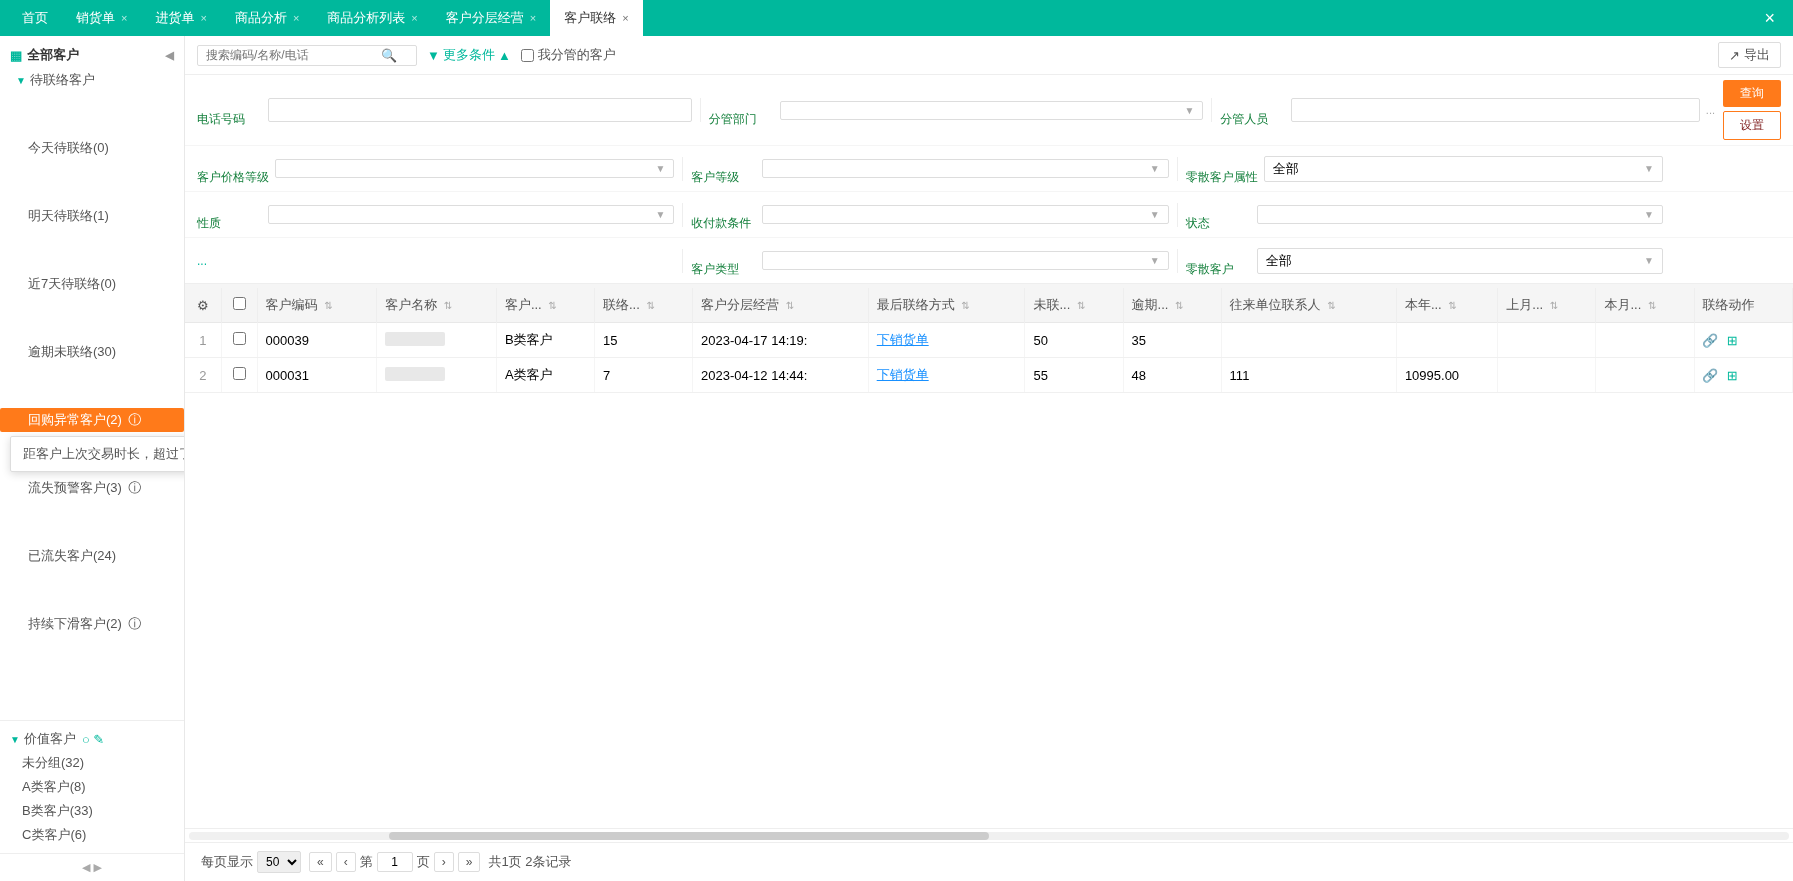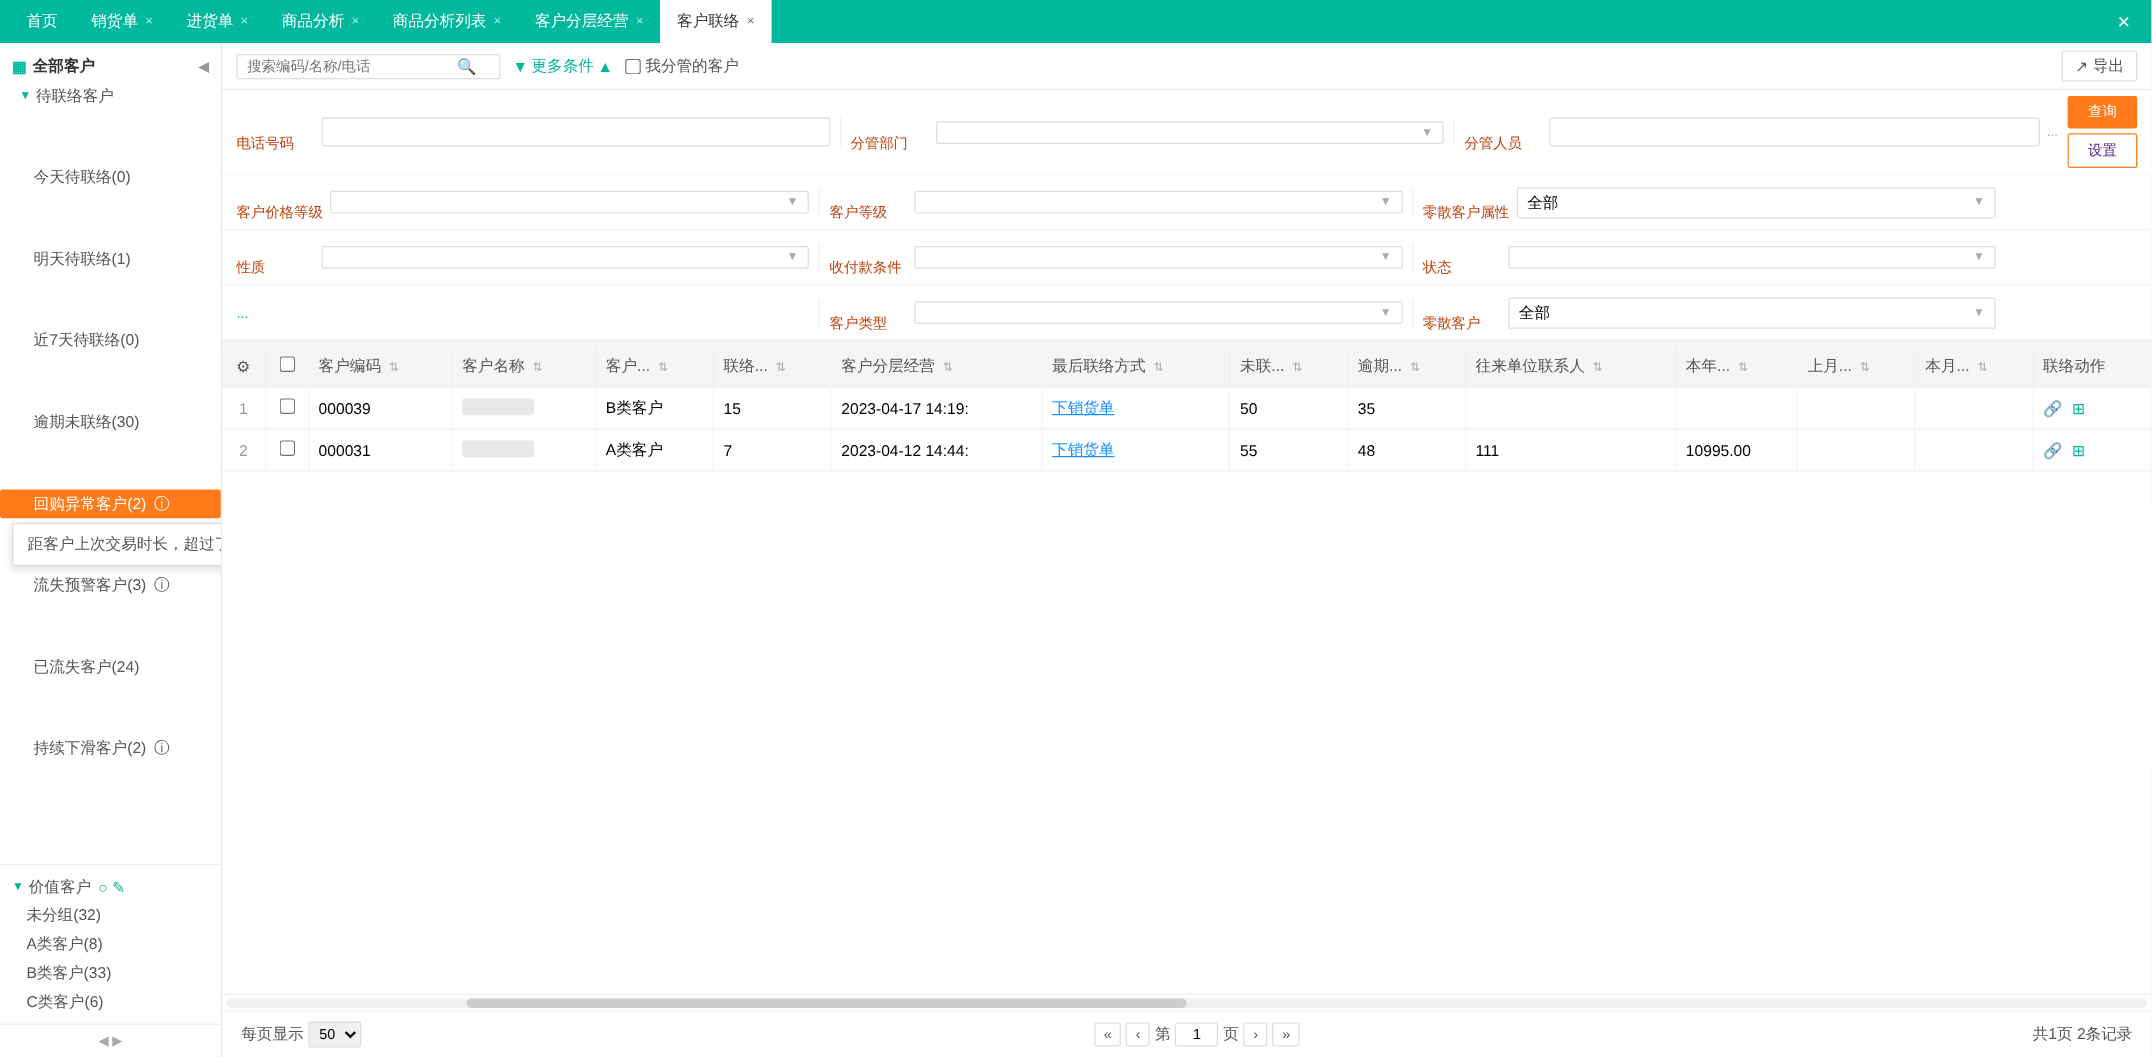--- a/index.html
+++ b/index.html
@@ -235,21 +235,21 @@
       border-bottom: 1px solid #f5f5f5;
     }
     .filter-row:last-child { border-bottom: none; }
     .filter-field {
       display: flex;
       align-items: center;
       gap: 6px;
       flex: 1;
     }
     .filter-label {
-      color: #c2410c;
+      color: #15803d;
       font-size: 12px;
       white-space: nowrap;
       min-width: 65px;
       margin-top: 18px;
     }
     .filter-input {
       flex: 1;
       border: 1px solid #ddd;
       padding: 3px 8px;
       font-size: 12px;
@@ -280,21 +280,21 @@
       color: white;
       border: none;
       padding: 5px 16px;
       border-radius: 2px;
       cursor: pointer;
       font-size: 12px;
       text-align: center;
     }
     .btn-settings {
       background: white;
-      color: #4c1d95;
+      color: #7f1d1d;
       border: 1px solid #ff7a1a;
       padding: 5px 16px;
       border-radius: 2px;
       cursor: pointer;
       font-size: 12px;
     }
     .filter-more-conditions {
       color: #00b89c;
       cursor: pointer;
       font-size: 12px;
@@ -344,21 +344,21 @@
       border-radius: 2px;
     }
 
     
     .pagination-bar {
       background: white;
       border-top: 1px solid #eee;
       padding: 8px 16px;
       display: flex;
       align-items: center;
-      justify-content: space-between;
+      justify-content: flex-start;
       gap: 8px;
       font-size: 12px;
       color: #555;
     }
     .pagination-bar .page-size-select {
       display: flex;
       align-items: center;
       gap: 4px;
     }
     .pagination-bar select {

